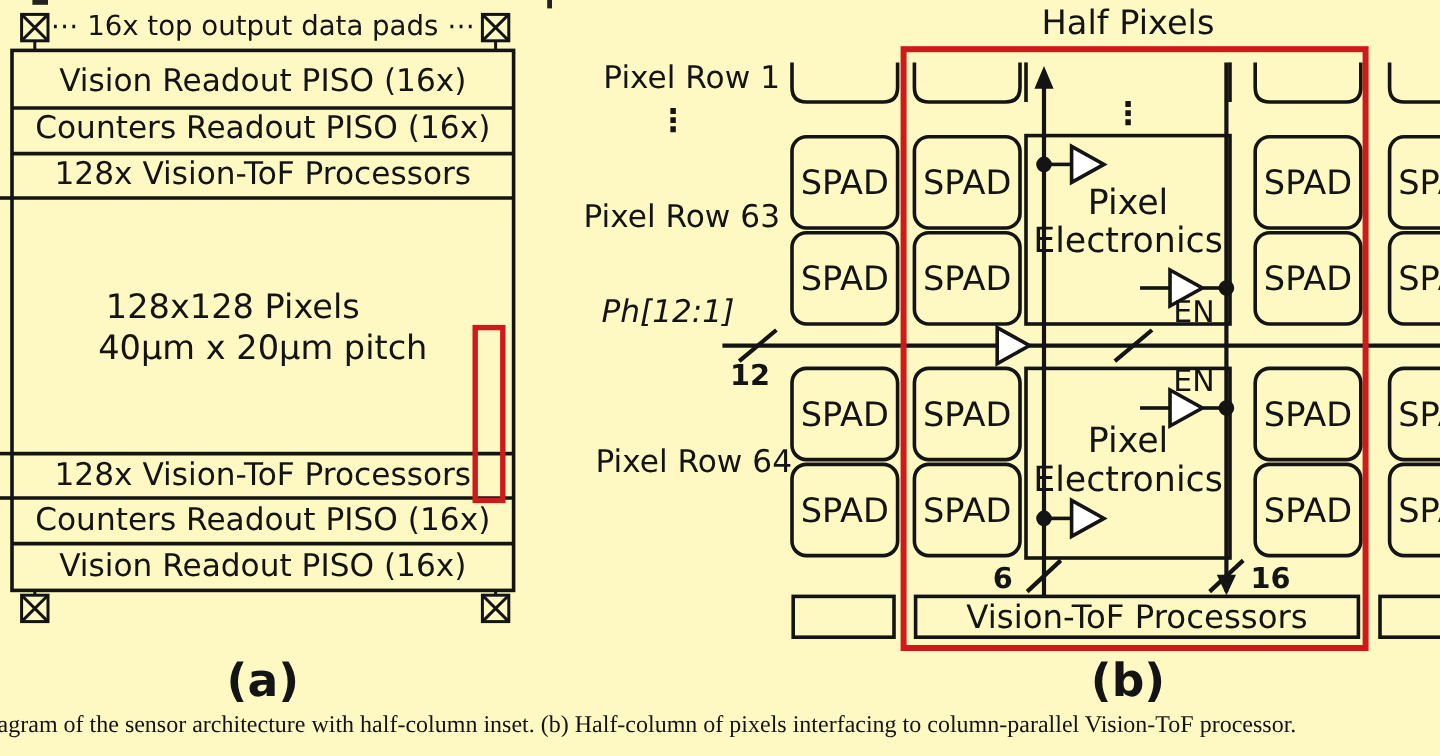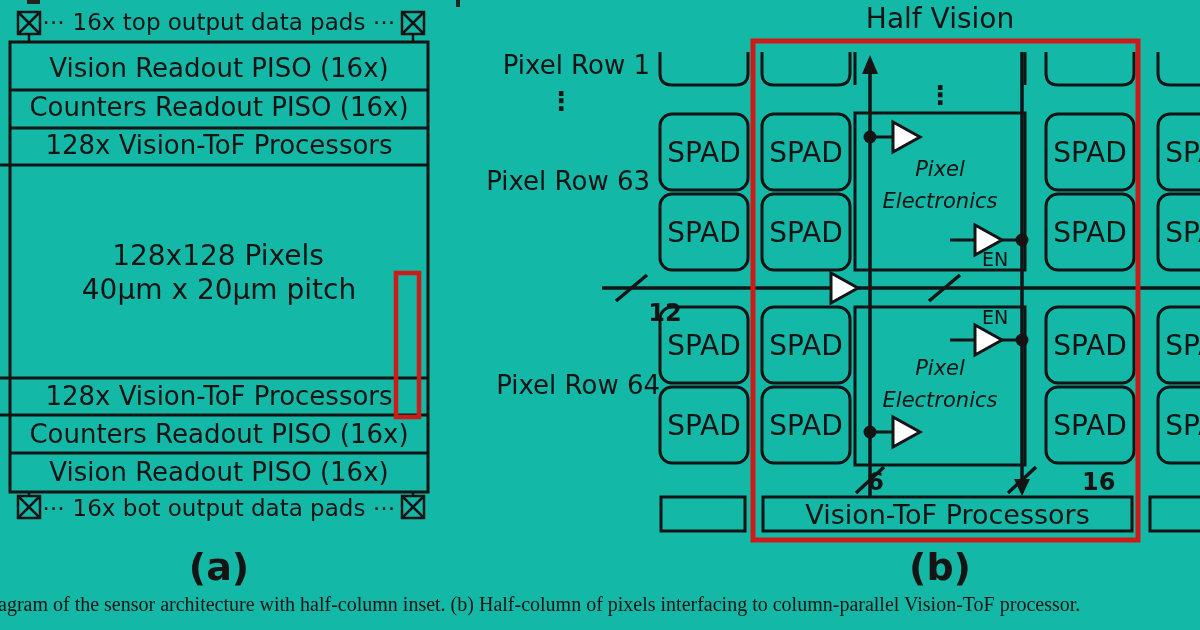--- a/index.html
+++ b/index.html
@@ -1,31 +1,31 @@
 <!DOCTYPE html>
 <html><head>
 <meta charset="utf-8">
 <style>
   html,body{margin:0;padding:0;background:#ffffff;}
-  .stage{position:relative;width:1200px;height:630px;background:#14b8a6;overflow:hidden;
+  .stage{position:relative;width:1200px;height:630px;background:#fef9c3;overflow:hidden;
          font-family:"DejaVu Sans",sans-serif;color:#141414;}
   .abs{position:absolute;}
   .ctr{display:flex;align-items:center;justify-content:center;text-align:center;}
   .rt{display:flex;align-items:center;justify-content:flex-end;text-align:center;}
   .lt{display:flex;align-items:center;justify-content:flex-start;text-align:center;}
   .b{font-weight:bold;}
   .it{font-style:italic;}
   .f23{font-size:23px;}
   .f26{font-size:26px;line-height:1.15;}
   .f28{font-size:28px;line-height:1.2;}
   .f27{font-size:27px;}
-  .f25{font-size:21px;line-height:1.28;font-style:italic;}
+  .f25{font-size:29px;line-height:1.28;}
   .f22{font-size:28px;border-radius:31px;}
-  .f24{font-size:24px;margin-left:40px;}
-  .f19{font-size:19px;}
+  .f24{font-size:24px;}
+  .f19{font-size:25px;}
   .f38{font-size:38px;}
   .dots{font-size:26px;font-weight:bold;letter-spacing:0;}
   .caption{font-family:"Liberation Serif","DejaVu Serif",serif;font-size:20px;white-space:nowrap;}
   svg{position:absolute;left:0;top:0;}
 </style>
 </head>
 <body>
 
 <div class="stage">
 
@@ -146,34 +146,34 @@
     </g>
 
     <rect x="753" y="41" width="385" height="499" fill="none" stroke="#cf1a1a" stroke-width="5"></rect>
   </svg>
 
   <div class="abs ctr f23" style="left:10px;top:9px;width:418px;height:26px;">⋯ 16x top output data pads ⋯</div>
   <div class="abs ctr f26" style="left:10px;top:52px;width:418px;height:34px;">Vision Readout PISO (16x)</div>
   <div class="abs ctr f26" style="left:10px;top:91px;width:418px;height:34px;">Counters Readout PISO (16x)</div>
   <div class="abs ctr f26" style="left:10px;top:129px;width:418px;height:33px;">128x Vision-ToF Processors</div>
   <div class="abs" style="left:10px;top:239px;width:418px;">
-    <div class="ctr f28" style="width:368px;height:34px;padding-left:24px;">128x128 Pixels</div>
+    <div class="ctr f28" style="width:368px;height:34px;">128x128 Pixels</div>
     <div class="ctr f28" style="width:418px;height:34px;">40μm x 20μm pitch</div>
   </div>
   <div class="abs ctr f26" style="left:10px;top:381px;width:418px;height:32px;">128x Vision-ToF Processors</div>
   <div class="abs ctr f26" style="left:10px;top:418px;width:418px;height:33px;">Counters Readout PISO (16x)</div>
   <div class="abs ctr f26" style="left:10px;top:456px;width:418px;height:33px;">Vision Readout PISO (16x)</div>
-  <div class="abs ctr f23" style="left:10px;top:495px;width:418px;height:26px;">⋯ 16x bot output data pads ⋯</div>
   <div class="abs ctr b f38" style="left:10px;top:546px;width:418px;height:42px;">(a)</div>
 
-  <div class="abs ctr f28" style="left:820px;top:2px;width:240px;height:34px;">Half Vision</div>
+  <div class="abs ctr f28" style="left:820px;top:2px;width:240px;height:34px;">Half Pixels</div>
   <div class="abs rt f26" style="left:450px;top:50px;width:200px;height:32px;">Pixel Row 1</div>
   <div class="abs ctr dots" style="left:536px;top:82px;width:50px;height:38px;">⋮</div>
   <div class="abs ctr dots" style="left:915px;top:76px;width:50px;height:38px;">⋮</div>
   <div class="abs rt f26" style="left:450px;top:166px;width:200px;height:32px;">Pixel Row 63</div>
+  <div class="abs rt it f26" style="left:452px;top:246px;width:160px;height:30px;">Ph[12:1]</div>
   <div class="abs ctr b f24" style="left:602px;top:299px;width:46px;height:28px;">12</div>
   <div class="abs rt f26" style="left:460px;top:370px;width:200px;height:32px;">Pixel Row 64</div>
 
   <div class="abs ctr f22" style="left:660px;top:114px;width:88px;height:76px;">SPAD</div>
   <div class="abs ctr f22" style="left:762px;top:114px;width:88px;height:76px;">SPAD</div>
   <div class="abs ctr f22" style="left:1046px;top:114px;width:88px;height:76px;">SPAD</div>
   <div class="abs ctr f22" style="left:1158px;top:114px;width:88px;height:76px;">SPAD</div>
   <div class="abs ctr f22" style="left:660px;top:194px;width:88px;height:76px;">SPAD</div>
   <div class="abs ctr f22" style="left:762px;top:194px;width:88px;height:76px;">SPAD</div>
   <div class="abs ctr f22" style="left:1046px;top:194px;width:88px;height:76px;">SPAD</div>

